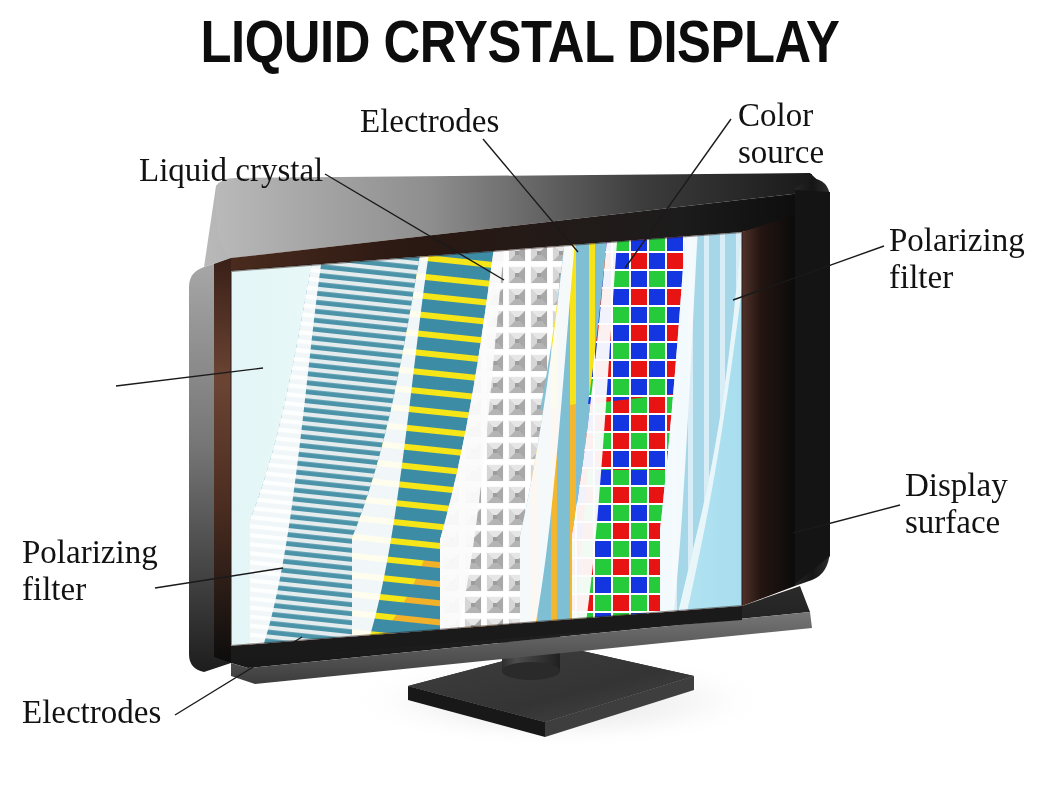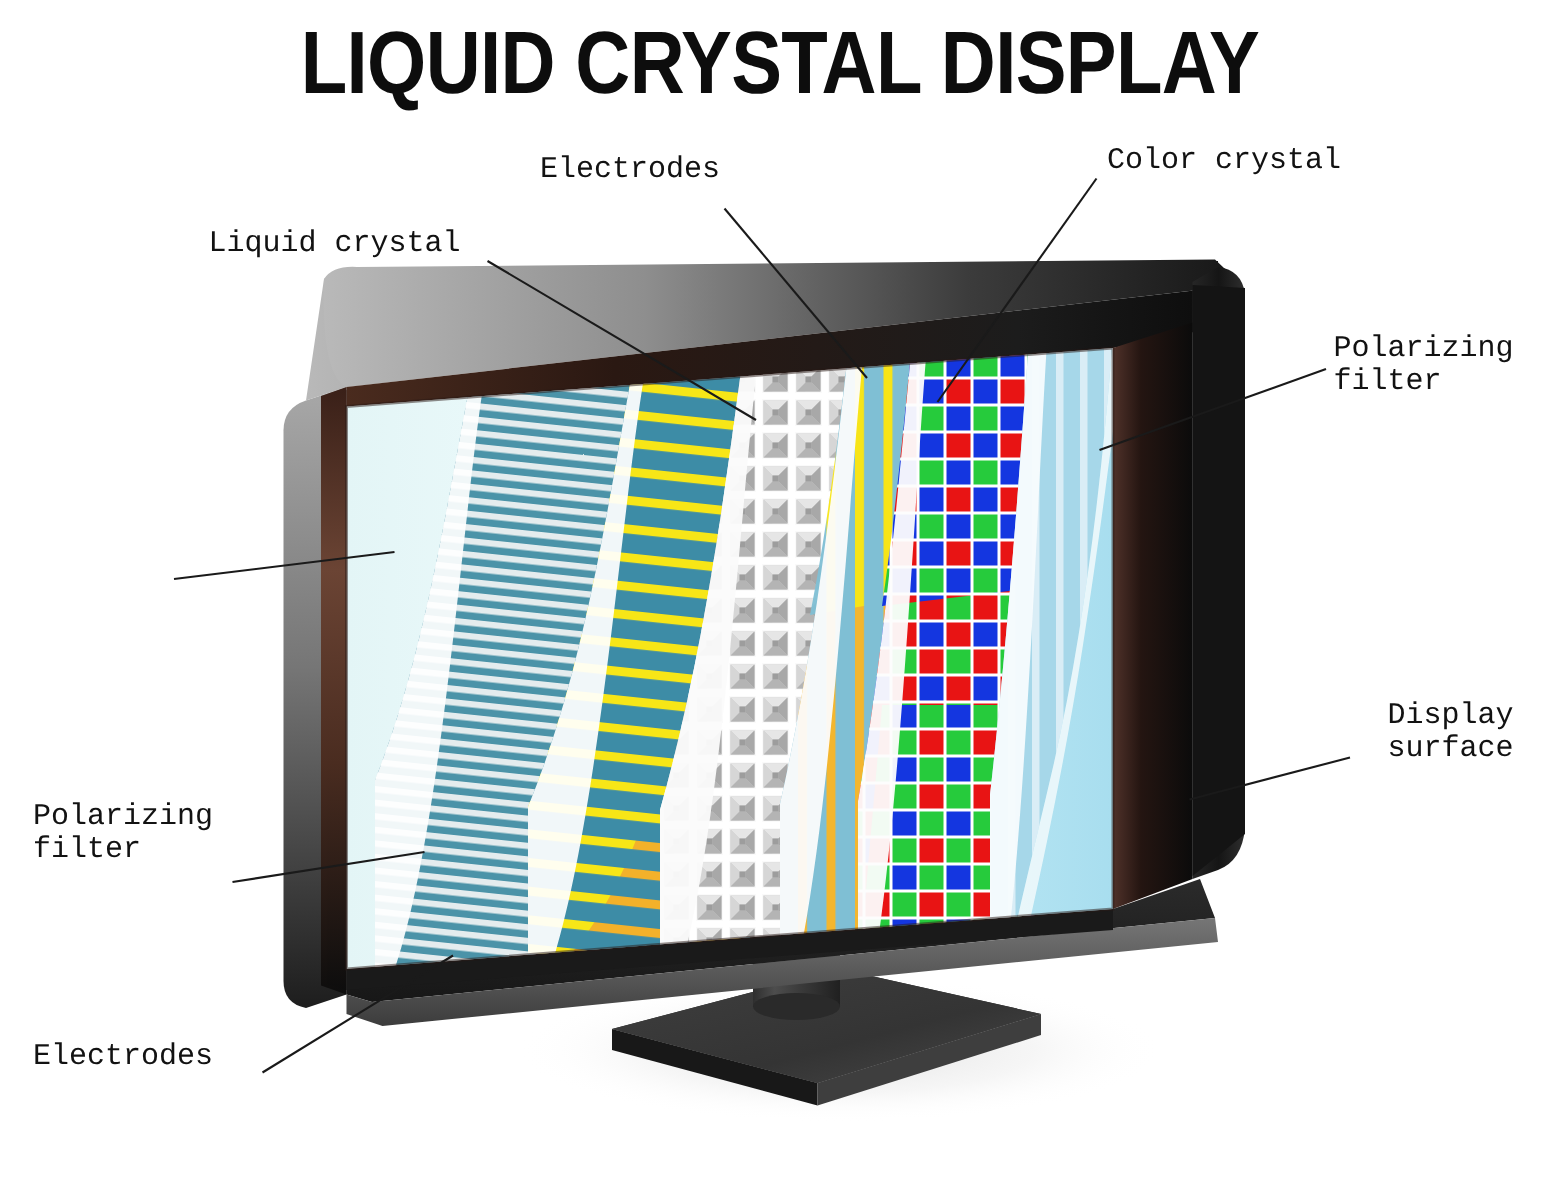--- a/index.html
+++ b/index.html
@@ -14,30 +14,30 @@
     position:absolute;left:0;top:8px;width:1040px;text-align:center;
     font-family:"Liberation Sans", sans-serif;
     font-weight:bold;font-size:59px;letter-spacing:-0.5px;
     color:#0d0d0d;
     transform:scaleX(0.86);transform-origin:center top;
     white-space:nowrap;
   }
 
   .label{
     position:absolute;
-    font-family:Liberation Mono, monospace;
-    font-size:20px;color:#121212;line-height:1.12;
+    font-family:Liberation Serif, serif;
+    font-size:33px;color:#121212;line-height:1.12;
     white-space:pre-line;
   }
   .lbl-electrodes-top{left:360px;top:103px;}
   .lbl-liquid-crystal{left:139px;top:152px;text-align:center;}
   .lbl-color-filter{left:738px;top:97px;}
   .lbl-polarizing-right{left:889px;top:222px;}
   .lbl-light-source{left:20px;top:363px;}
-  .lbl-display-surface{left:905px;top:467px;margin-left:20px;}
+  .lbl-display-surface{left:905px;top:467px;}
   .lbl-polarizing-left{left:22px;top:534px;}
   .lbl-electrodes-bottom{left:22px;top:694px;}
 
   svg.art{position:absolute;left:0;top:0;width:1040px;height:787px;}
 </style>
 </head>
 <body>
 
 <div id="stage">
 
@@ -259,21 +259,21 @@
       <line x1="884" y1="246" x2="733" y2="300"></line>
       <line x1="116" y1="386" x2="263" y2="368"></line>
       <line x1="900" y1="505" x2="793" y2="533"></line>
       <line x1="155" y1="588" x2="283" y2="568"></line>
       <line x1="175" y1="715" x2="302" y2="637"></line>
     </g>
   </svg>
 
   <div class="label lbl-electrodes-top">Electrodes</div>
   <div class="label lbl-liquid-crystal">Liquid crystal</div>
-  <div class="label lbl-color-filter">Color crystal</div>
+  <div class="label lbl-color-filter">Color source</div>
   <div class="label lbl-polarizing-right">Polarizing
 filter</div>
   <div class="label lbl-display-surface">Display
 surface</div>
   <div class="label lbl-polarizing-left">Polarizing
 filter</div>
   <div class="label lbl-electrodes-bottom">Electrodes</div>
 
 </div>
 

